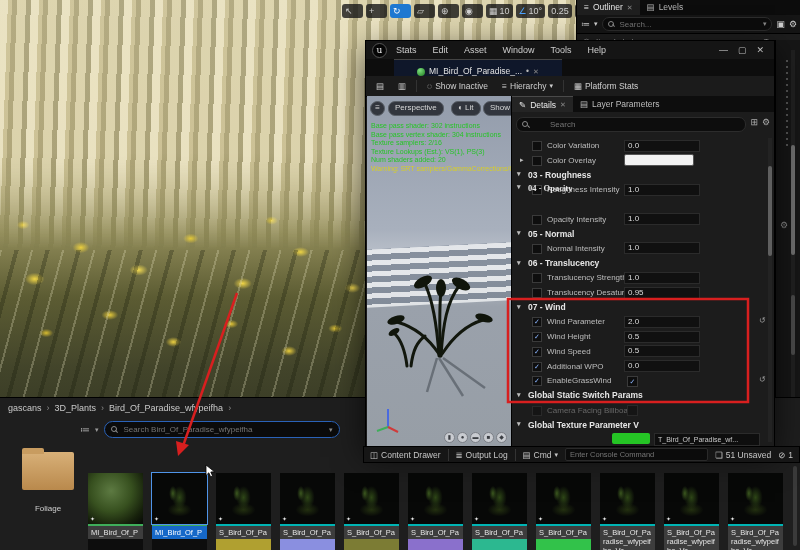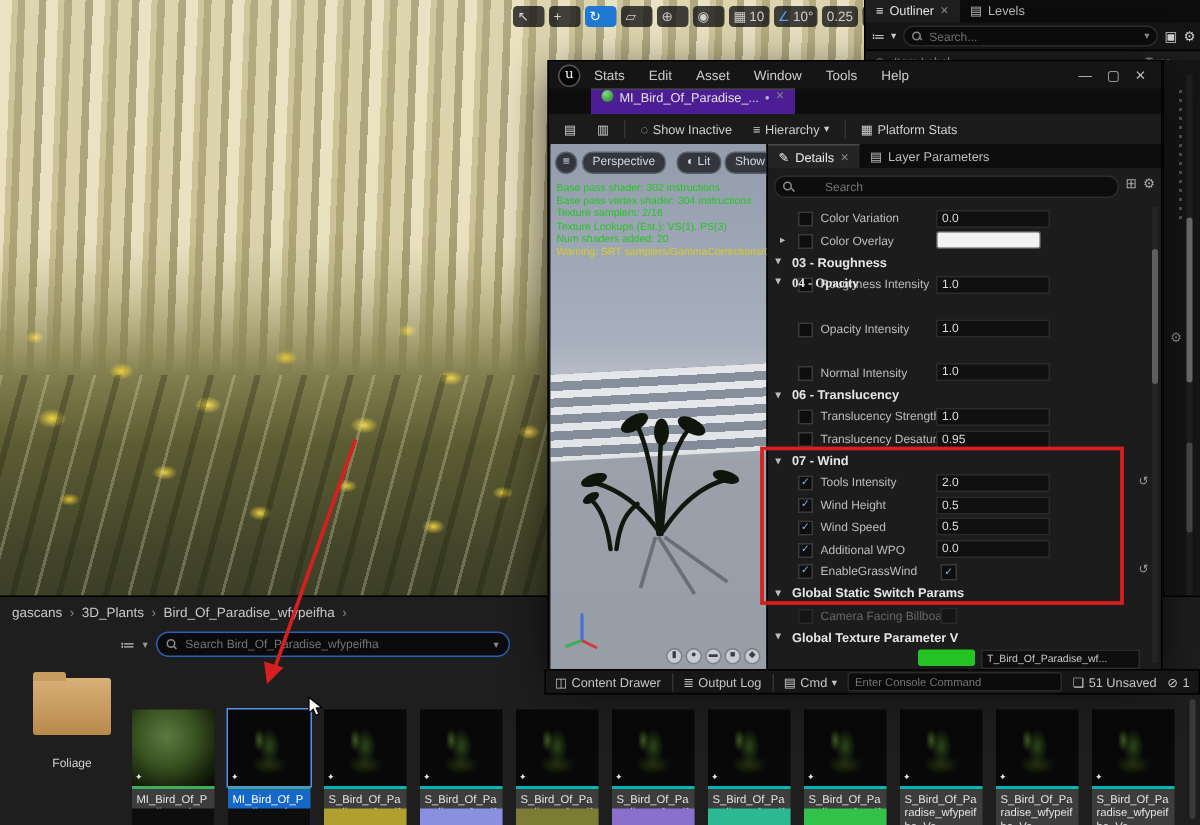--- a/index.html
+++ b/index.html
@@ -70,22 +70,22 @@
 
   
   #matwin{left:365px;top:40px;width:410px;height:407px;z-index:30;background:#1a1a1a;
     border:1px solid #000;box-shadow:0 10px 30px rgba(0,0,0,.65);box-sizing:border-box;}
   #titlebar{position:absolute;left:0;top:0;right:0;height:18px;background:#151515;display:flex;align-items:center;gap:2px;padding:0 6px;}
   #uelogo{width:13px;height:13px;border-radius:50%;background:#050505;border:1px solid #555;color:#eee;
     font-size:9px;line-height:12px;text-align:center;font-family:"DejaVu Serif",serif;}
   .menu{font-size:9px;color:#cdcdcd;padding:0 7px;}
   .winbtns{margin-left:auto;display:flex;gap:10px;font-size:9px;color:#bdbdbd;padding-right:4px;}
   #tabstrip{position:absolute;left:0;top:18px;right:0;height:17px;background:#0d0d0d;display:flex;align-items:flex-end;}
-  #doc-tab{height:16px;margin-left:28px;background:#4c1d95;border-top:1px solid #444;display:flex;gap:4px;
-    align-items:flex-start;padding:0 7px;font-size:8.5px;color:#e2e2e2;}
+  #doc-tab{height:16px;margin-left:28px;background:#0f172a;border-top:1px solid #444;display:flex;gap:4px;
+    align-items:flex-end;padding:0 23px;font-size:8.5px;color:#e2e2e2;}
   .matdot{width:8px;height:8px;border-radius:50%;background:radial-gradient(circle at 35% 30%,#7ee07e,#1e7a1e);}
   #mtoolbar{position:absolute;left:0;top:35px;right:0;height:20px;background:#1b1b1b;border-bottom:1px solid #000;
     display:flex;align-items:center;gap:6px;padding:0 6px;font-size:8.5px;color:#cfcfcf;}
   .tbtn{display:flex;gap:3px;align-items:center;padding:2px 4px;border-radius:2px;}
   .sep{width:1px;height:12px;background:#333;}
 
   
   #preview{position:absolute;left:1px;top:55px;width:144px;height:351px;overflow:hidden;
     background:linear-gradient(180deg,#939cab 0%,#a8b0bd 38%,#c0c6cf 48%,#9aa1ab 60%,#979ea6 100%);}
   #building{position:absolute;left:0;right:0;top:150px;height:58px;opacity:.85;transform:skewY(-3deg);
@@ -404,20 +404,24 @@
         </div>
         <div class="srow" style="top:42px;font-family:Liberation Serif, serif;">
           <span class="arr icon">▾</span>
           <span class="stitle">04 - Opacity</span>
         </div>
         <div class="prow" style="top:73.5px;">
           <span class="cb"></span>
           <span class="plabel">Opacity Intensity</span>
           <span class="pval">1.0</span>
         </div>
+        <div class="srow" style="top:88.2px;">
+          <span class="arr icon">▾</span>
+          <span class="stitle">05 - Normal</span>
+        </div>
         <div class="prow" style="top:102.9px;">
           <span class="cb"></span>
           <span class="plabel">Normal Intensity</span>
           <span class="pval">1.0</span>
         </div>
         <div class="srow" style="top:117.6px;">
           <span class="arr icon">▾</span>
           <span class="stitle">06 - Translucency</span>
         </div>
         <div class="prow" style="top:132.3px;">
@@ -430,21 +434,21 @@
           <span class="plabel">Translucency Desaturation</span>
           <span class="pval">0.95</span>
         </div>
 
         <div class="srow" style="top:161.7px;">
           <span class="arr icon">▾</span>
           <span class="stitle">07 - Wind</span>
         </div>
         <div class="prow" style="top:176.4px;">
           <span class="cb">✓</span>
-          <span class="plabel">Tools Intensity</span>
+          <span class="plabel">Wind Parameter</span>
           <span class="pval">2.0</span>
           <span class="reset icon">↺</span>
         </div>
         <div class="prow" style="top:191.1px;">
           <span class="cb">✓</span>
           <span class="plabel">Wind Height</span>
           <span class="pval">0.5</span>
         </div>
         <div class="prow" style="top:205.8px;padding-left:22px;">
           <span class="cb">✓</span>

